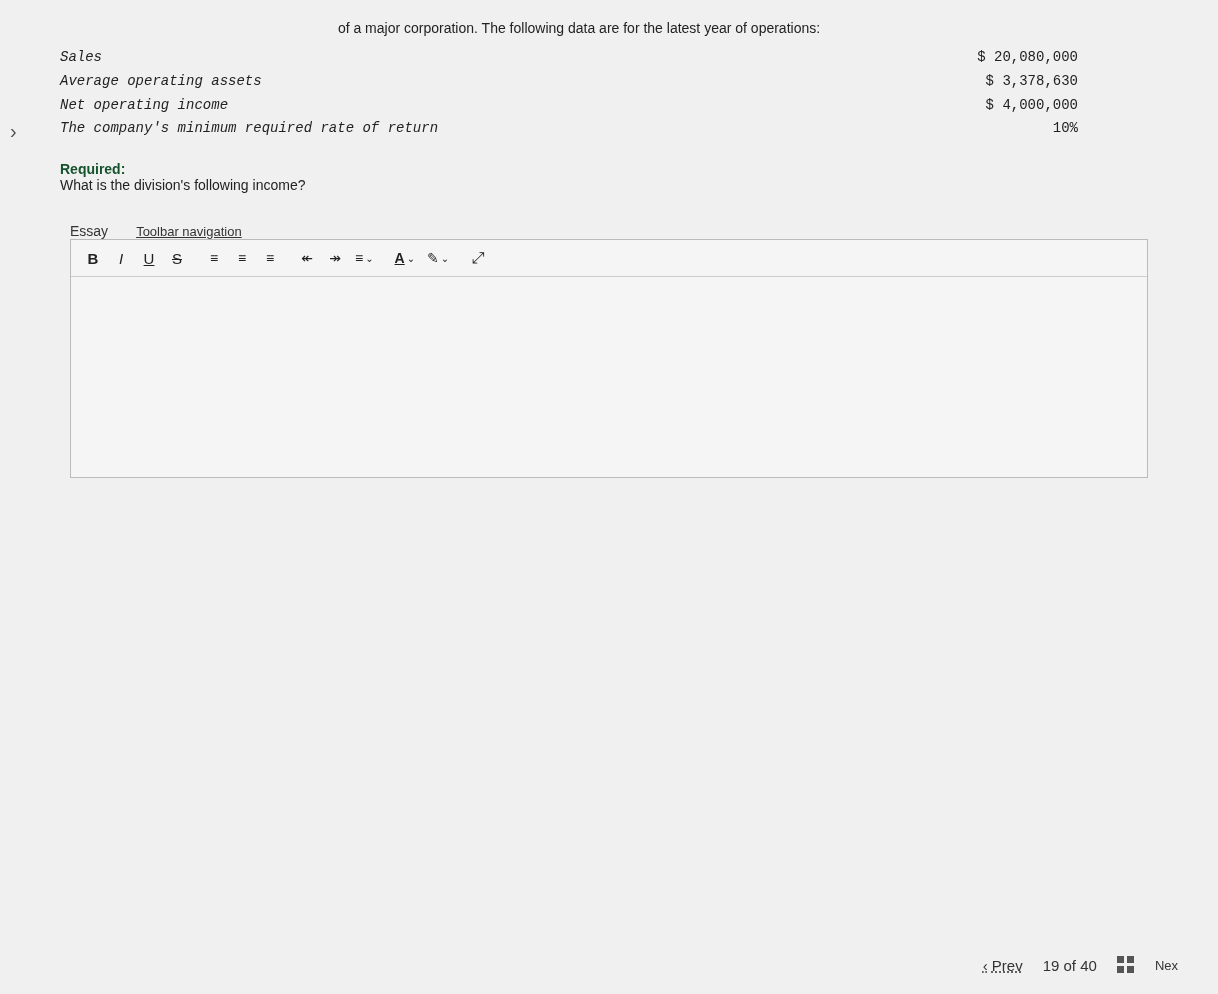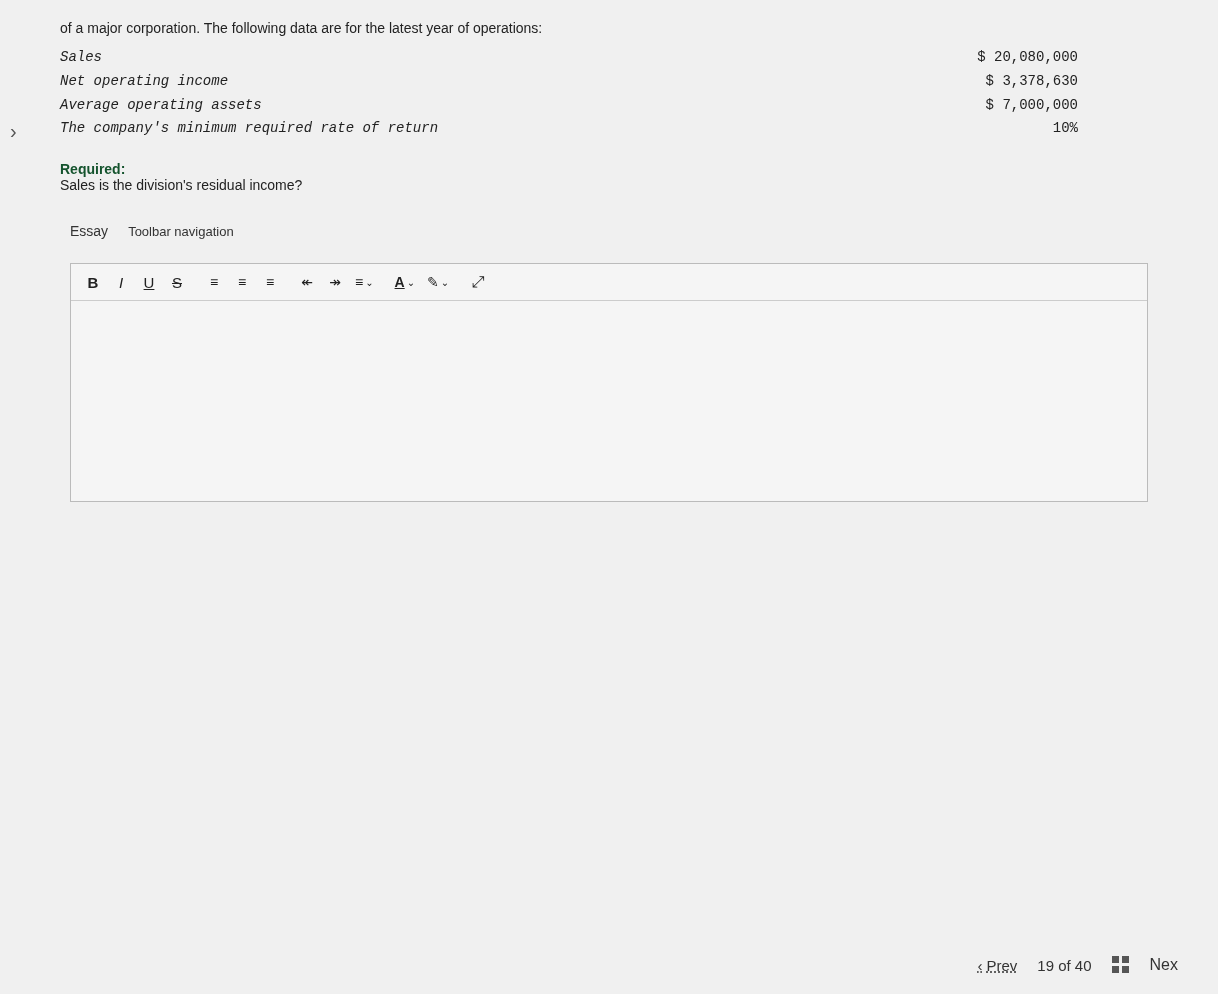--- a/index.html
+++ b/index.html
@@ -20,21 +20,21 @@
       padding: 0;
       position: relative;
     }
 
     .content-area {
       padding: 20px 60px 20px 60px;
       position: relative;
     }
 
     .top-text {
-      text-align: left;
+      text-align: center;
       font-size: 14px;
       color: #222;
       padding-right: 60px;
       margin-bottom: 10px;
     }
 
     .data-table {
       display: flex;
       margin-bottom: 20px;
       margin-top: 10px;
@@ -82,32 +82,33 @@
     }
 
     .essay-section {
       margin-top: 30px;
       padding: 0 10px;
     }
 
     .essay-header {
       display: flex;
       align-items: center;
-      gap: 20px;
-      margin-bottom: 24px;
+      gap: 28px;
+      margin-bottom: 0;
     }
 
     .essay-label {
       font-size: 14px;
       color: #333;
     }
 
     .toolbar-nav-link {
       font-size: 13px;
       color: #333;
+      text-decoration: underline;
       cursor: pointer;
     }
 
     .editor-container {
       border: 1px solid #bbb;
       background-color: #f5f5f5;
     }
 
     .toolbar {
       display: flex;
@@ -213,21 +214,21 @@
       background-color: #555;
       width: 7px;
       height: 7px;
     }
 
     .nav-next {
       display: flex;
       align-items: center;
       gap: 4px;
       cursor: pointer;
-      font-size: 16px;
+      font-size: 13px;
       color: #333;
       font-weight: 500;
     }
 
     .underline-text {
     }
   </style>
 </head>
 <body>
 
@@ -237,35 +238,35 @@
 
   <div class="content-area">
 
     <div class="top-text">
       <span>of a major corporation. The following data are for the latest year of operations:</span>
     </div>
 
     <div class="data-table">
       <div class="data-labels">
         <div class="data-label">Sales</div>
+        <div class="data-label">Average operating assets</div>
         <div class="data-label">Net operating income</div>
-        <div class="data-label">Average operating assets</div>
         <div class="data-label">The company's minimum required rate of return</div>
       </div>
       <div class="data-values">
         <div class="data-value">$ 20,080,000</div>
         <div class="data-value">$ 3,378,630</div>
-        <div class="data-value">$ 7,000,000</div>
+        <div class="data-value">$ 4,000,000</div>
         <div class="data-value">10%</div>
       </div>
     </div>
 
     <div class="required-section">
       <div class="required-label">Required:</div>
-      <div class="question-text">Sales is the division's residual income?</div>
+      <div class="question-text">What is the division's following income?</div>
     </div>
 
     <div class="essay-section">
       <div class="essay-header">
         <span class="essay-label">Essay</span>
         <span class="toolbar-nav-link">Toolbar navigation</span>
       </div>
 
       <div class="editor-container">
 

